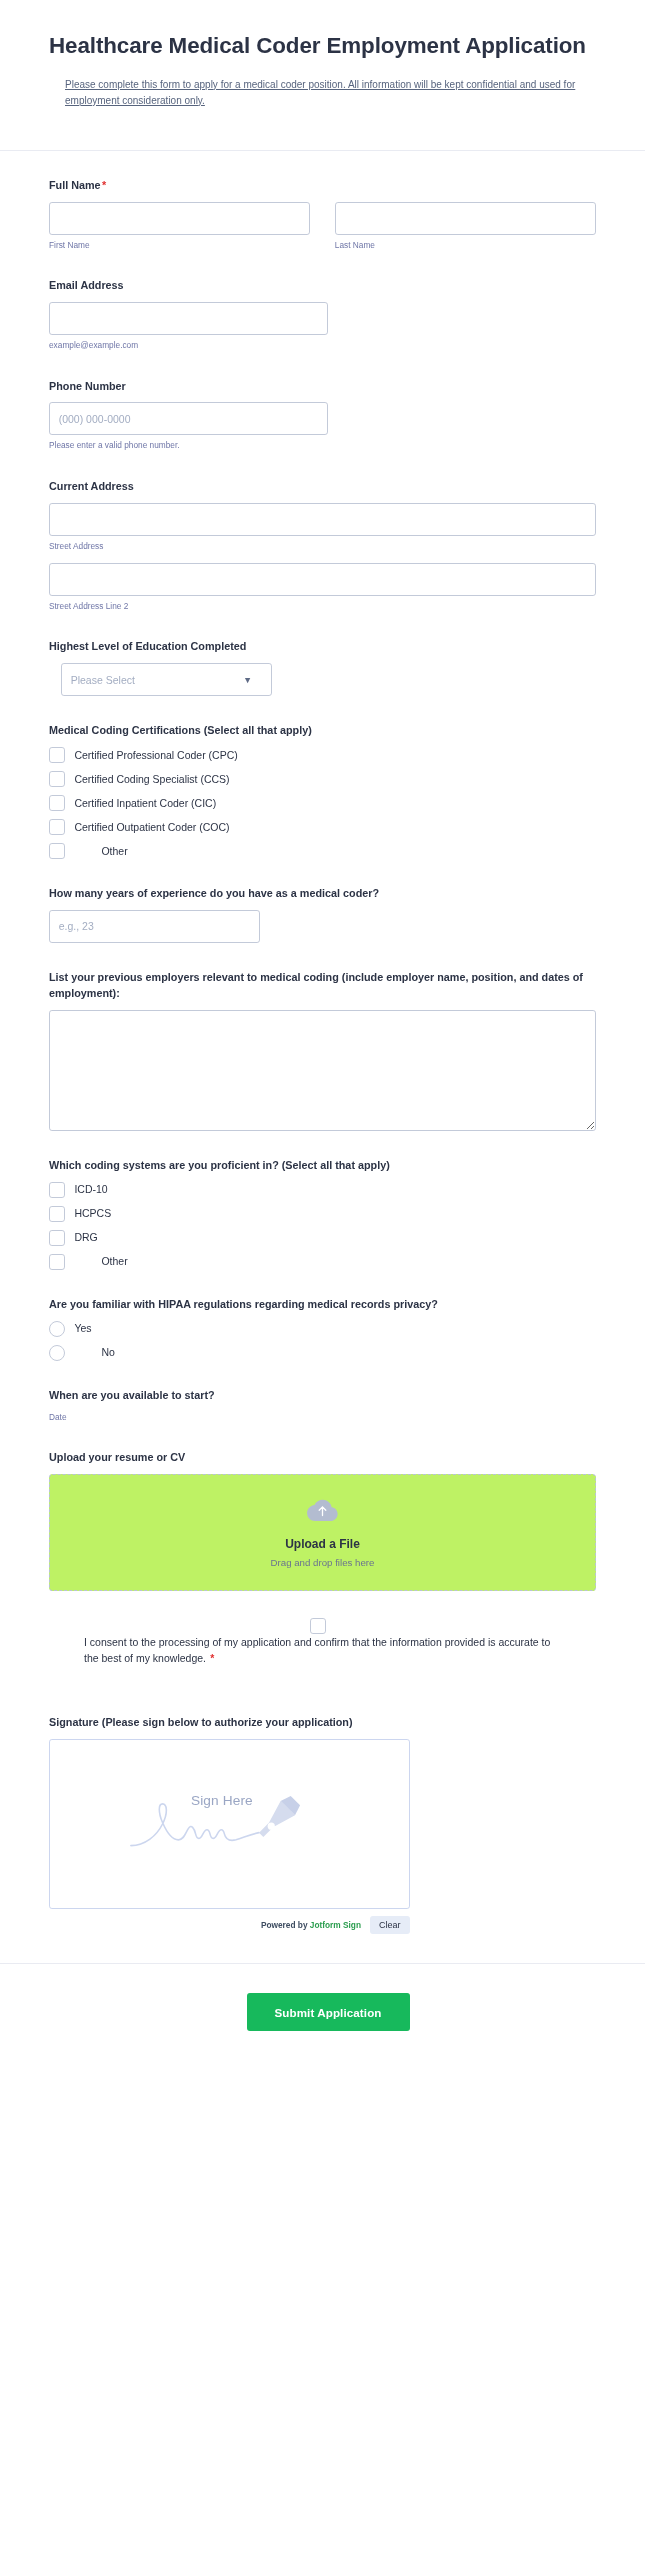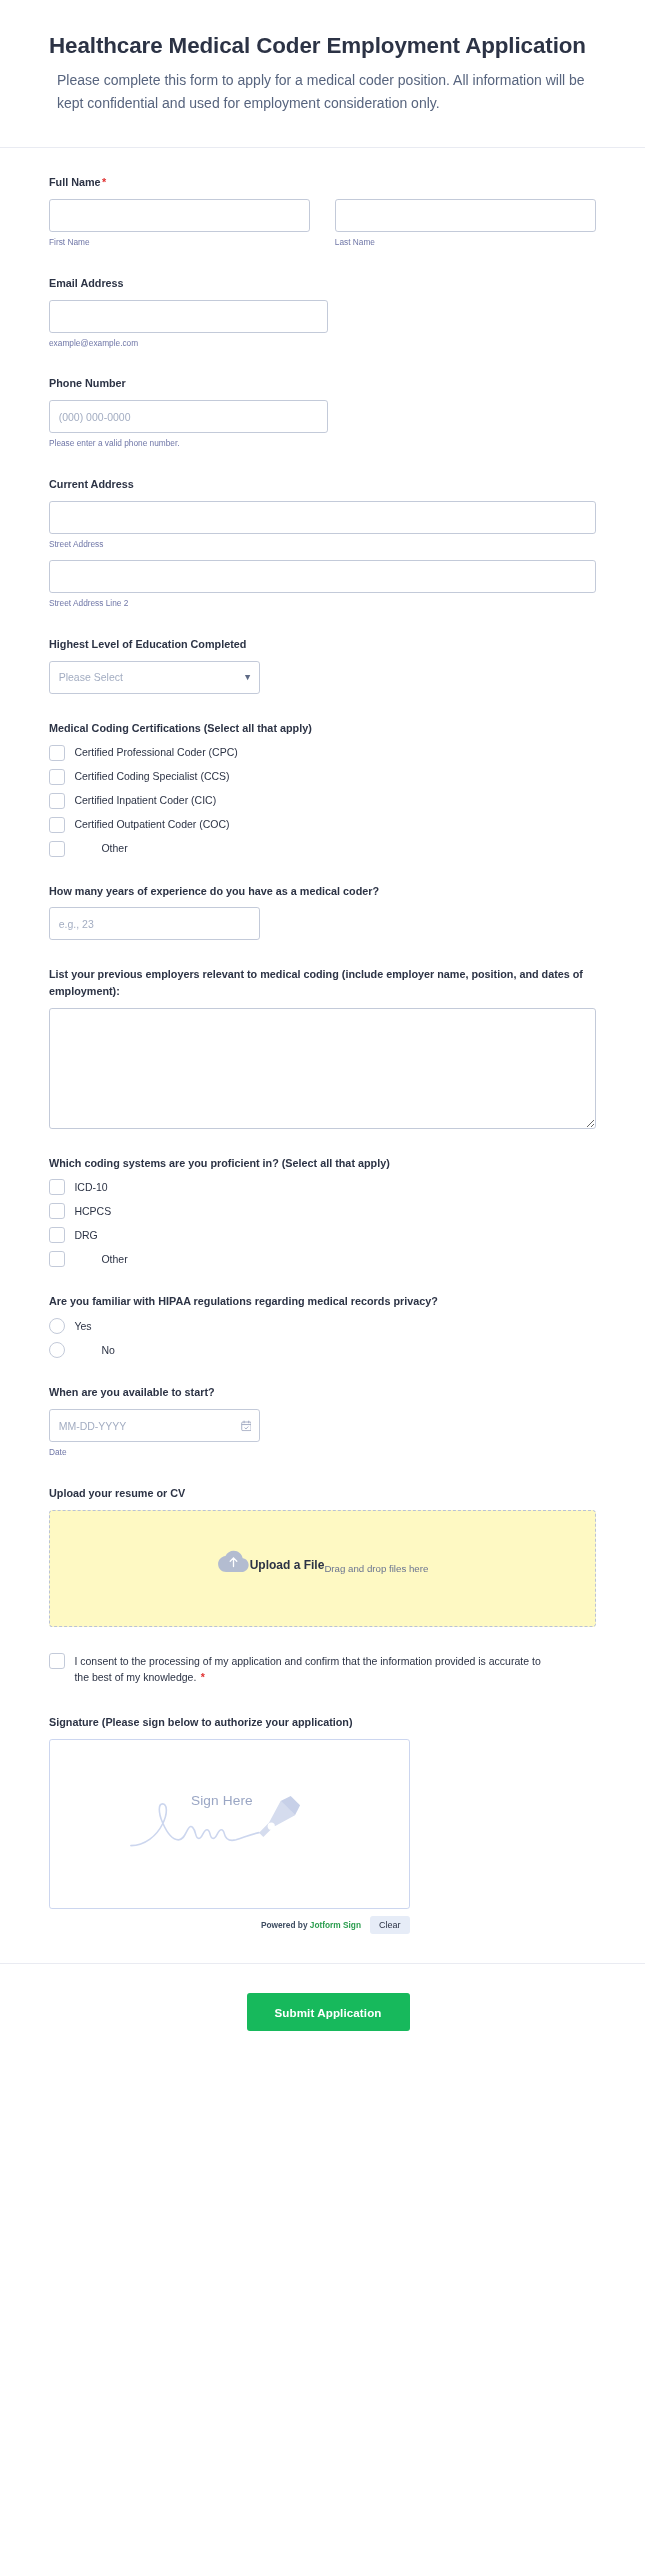--- a/index.html
+++ b/index.html
@@ -24,26 +24,27 @@
   }
   .form-title {
     font-size: 22.4px;
     line-height: 1.28;
     font-weight: 700;
     color: #2c3345;
     margin: 0 0 8.7px 0;
     letter-spacing: -0.1px;
   }
   .form-subtitle {
-    font-size: 14px;
+    font-size: 10px;
     line-height: 1.62;
     color: #57647e;
-    margin: 8px;
+    margin: 16px;
     max-width: 549px;
     font-weight: 400;
+    text-decoration: underline;
   }
 
   
   .form-body { padding: 26px 49px 0 49px; }
 
   .field { margin-bottom: 26px; }
 
   .field-label {
     display: block;
     font-size: 10.8px;
@@ -97,20 +98,21 @@
 
   
   .select-wrap { position: relative; width: 211px; }
   select.inp {
     width: 100%;
     appearance: none;
     -webkit-appearance: none;
     padding-right: 32px;
     color: #a3adc2;
     cursor: pointer;
+    margin-left: 12px;
   }
   .select-caret {
     position: absolute;
     right: 10px; top: 50%;
     transform: translateY(-50%);
     pointer-events: none;
     font-size: 9.4px;
     color: #5e6a85;
     line-height: 1;
     font-weight: 700;
@@ -160,41 +162,42 @@
     line-height: 1.4;
     font-weight: 400;
   }
 
   
   .dropzone {
     width: 100%;
     height: 117px;
     border: 1.1px dashed #b9c2d6;
     border-radius: 3.6px;
-    background: #fef9c3;
-    display: flex;
-    flex-direction: row;
+    background: #bef264;
+    display: flex;
+    flex-direction: column;
     align-items: center;
     justify-content: center;
     cursor: pointer;
   }
   .cloud-icon { margin-bottom: 11.6px; }
   .dz-title {
     font-size: 12px;
     font-weight: 700;
     color: #2c3345;
     margin-bottom: 5.8px;
   }
   .dz-sub { font-size: 9.7px; color: #6a7490; }
 
   
   .consent {
     display: flex;
-    align-items: flex-start;
-    margin-bottom: 29px;
+    align-items: center;
+    margin-bottom: 48px;
+    flex-direction: column;
   }
   .consent .cbox { margin-top: 0.7px; }
   .consent-text {
     font-size: 10.5px;
     line-height: 1.56;
     color: #2c3345;
     max-width: 477px;
   }
 
   
@@ -409,31 +412,20 @@
         </div>
         <div class="opt">
           <span class="rbox"></span>
           <span class="opt-label">No</span>
         </div>
       </div>
     </div>
 
     <div class="field">
       <span class="field-label">When are you available to start?</span>
-      <div class="date-wrap">
-        <input class="inp" type="text" placeholder="MM-DD-YYYY" style="">
-        <span class="date-icon">
-          <svg width="10.8" height="11.6" viewBox="0 0 15 16" fill="none" xmlns="http://www.w3.org/2000/svg">
-            <rect x="1" y="2.5" width="13" height="12" rx="1.5" stroke="#9aa4bd" stroke-width="1.2"></rect>
-            <path d="M1 6h13" stroke="#9aa4bd" stroke-width="1.2"></path>
-            <path d="M4.3 1v2.6M10.7 1v2.6" stroke="#9aa4bd" stroke-width="1.2" stroke-linecap="round"></path>
-            <path d="M5.4 10.6l1.5 1.6 2.9-3.1" stroke="#9aa4bd" stroke-width="1.2" stroke-linecap="round" stroke-linejoin="round"></path>
-          </svg>
-        </span>
-      </div>
       <span class="sub-label">Date</span>
     </div>
 
     <div class="field">
       <span class="field-label">Upload your resume or CV</span>
       <div class="dropzone">
         <span class="cloud-icon">
           <svg width="33" height="26" viewBox="0 0 46 36" fill="none" xmlns="http://www.w3.org/2000/svg">
             <path d="M35.8 14.2C34.8 8.2 29.6 3.6 23.3 3.6c-5 0-9.4 2.9-11.5 7.3C5.9 11.6 1.5 16.4 1.5 22.2c0 6.2 5 11.2 11.2 11.2h21.6c5.4 0 9.8-4.4 9.8-9.8 0-4.9-3.6-9-8.3-9.4z" fill="#b3bcd0"></path>
             <path d="M23 25.8V13.6M23 13.6l-4.6 4.7M23 13.6l4.6 4.7" stroke="#ffffff" stroke-width="1.8" stroke-linecap="round" stroke-linejoin="round"></path>

